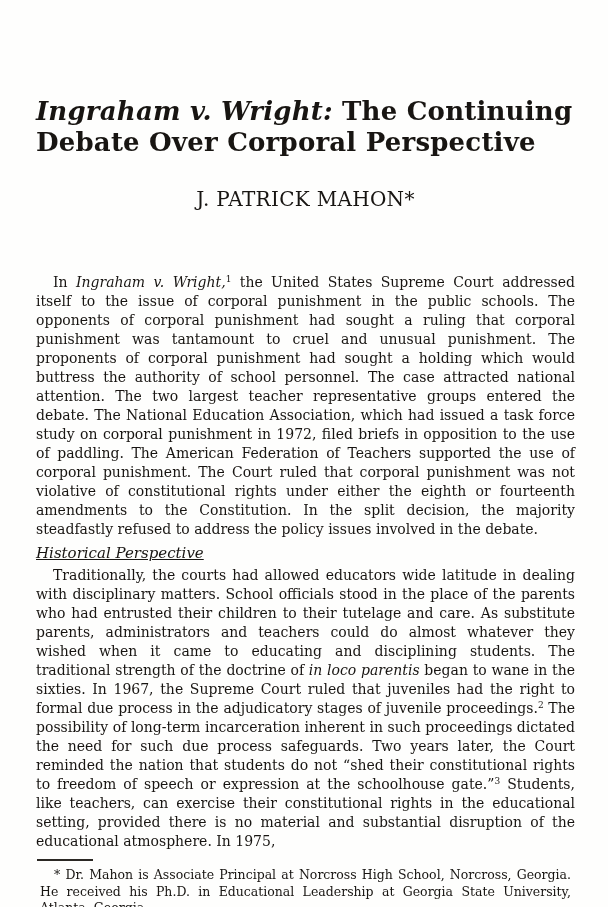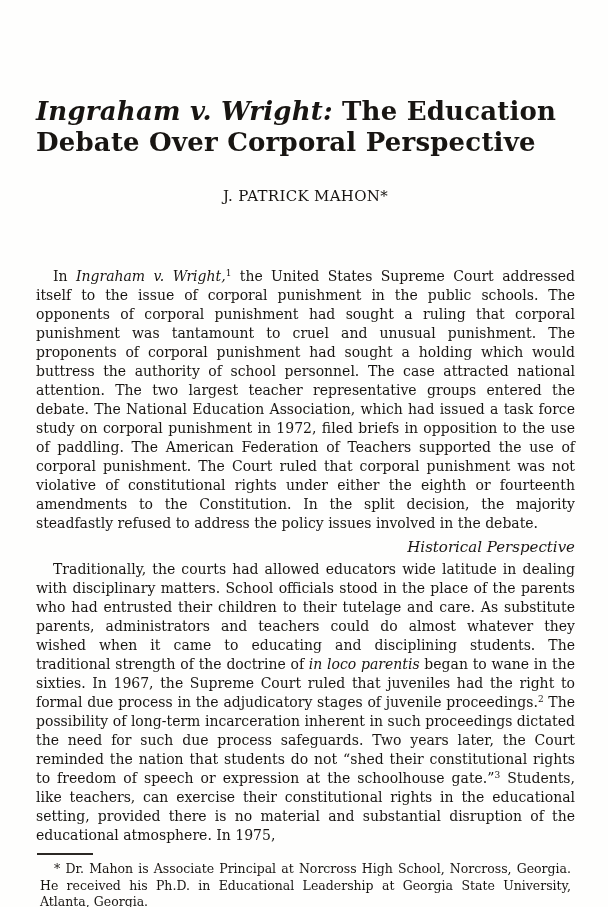--- a/index.html
+++ b/index.html
@@ -28,21 +28,21 @@
     letter-spacing: 0.2px;
     text-align: left;
   }
   .title .case-name {
     font-style: italic;
     margin-top: 40px;
   }
   .author {
     margin-top: 29px;
     text-align: center;
-    font-size: 15px;
+    font-size: 20px;
     letter-spacing: 0.3px;
     font-weight: 400;
   }
   .body-para {
     margin: 0;
     font-size: 14px;
     line-height: 19px;
     text-align: justify;
     text-indent: 17px;
   }
@@ -55,25 +55,26 @@
   .body-para .ital {
     font-style: italic;
   }
   sup.fn-ref {
     font-size: 9px;
     line-height: 0;
     vertical-align: 5px;
   }
   .section-heading {
     margin: 5px 0 3px 0;
-    text-align: right;
+    text-align: left;
     font-style: italic;
     font-size: 15px;
     font-weight: 400;
     line-height: 19px;
+    text-decoration: underline;
   }
   .footnote-rule {
     width: 56px;
     height: 0;
     border: none;
     border-top: 2px solid #2b2824;
     margin: 8px 0 6px 1px;
   }
   .footnote {
     margin: 4px;
@@ -87,21 +88,21 @@
     line-height: 0;
     vertical-align: 4px;
   }
 </style>
 </head>
 <body>
 
 <div class="page">
   <div class="content">
 
-    <h1 class="title"><span class="case-name">Ingraham v. Wright:</span><span> The Education</span><br><span>Debate Over Corporal Perspective</span></h1>
+    <h1 class="title"><span class="case-name">Ingraham v. Wright:</span><span> The Continuing</span><br><span>Debate Over Corporal Perspective</span></h1>
 
     <div class="author">J. PATRICK MAHON*</div>
 
     <p class="body-para para-1"><span>In </span><span class="ital">Ingraham v. Wright,</span><sup class="fn-ref">1</sup><span> the United States Supreme Court addressed itself to the issue of corporal punishment in the public schools. The opponents of corporal punishment had sought a ruling that corporal punishment was tantamount to cruel and unusual punishment. The proponents of corporal punishment had sought a holding which would buttress the authority of school personnel. The case attracted national attention. The two largest teacher representative groups entered the debate. The National Education Association, which had issued a task force study on corporal punishment in 1972, filed briefs in opposition to the use of paddling. The American Federation of Teachers supported the use of corporal punishment. The Court ruled that corporal punishment was not violative of constitutional rights under either the eighth or fourteenth amendments to the Constitution. In the split decision, the majority steadfastly refused to address the policy issues involved in the debate.</span></p>
 
     <h2 class="section-heading">Historical Perspective</h2>
 
     <p class="body-para para-2"><span>Traditionally, the courts had allowed educators wide latitude in dealing with disciplinary matters. School officials stood in the place of the parents who had entrusted their children to their tutelage and care. As substitute parents, administrators and teachers could do almost whatever they wished when it came to educating and disciplining students. The traditional strength of the doctrine of </span><span class="ital">in loco parentis</span><span> began to wane in the sixties. In 1967, the Supreme Court ruled that juveniles had the right to formal due process in the adjudicatory stages of juvenile proceedings.</span><sup class="fn-ref">2</sup><span> The possibility of long-term incarceration inherent in such proceedings dictated the need for such due process safeguards. Two years later, the Court reminded the nation that students do not “shed their constitutional rights to freedom of speech or expression at the schoolhouse gate.”</span><sup class="fn-ref">3</sup><span> Students, like teachers, can exercise their constitutional rights in the educational setting, provided there is no material and substantial disruption of the educational atmosphere. In 1975,</span></p>
 
     <hr class="footnote-rule">

